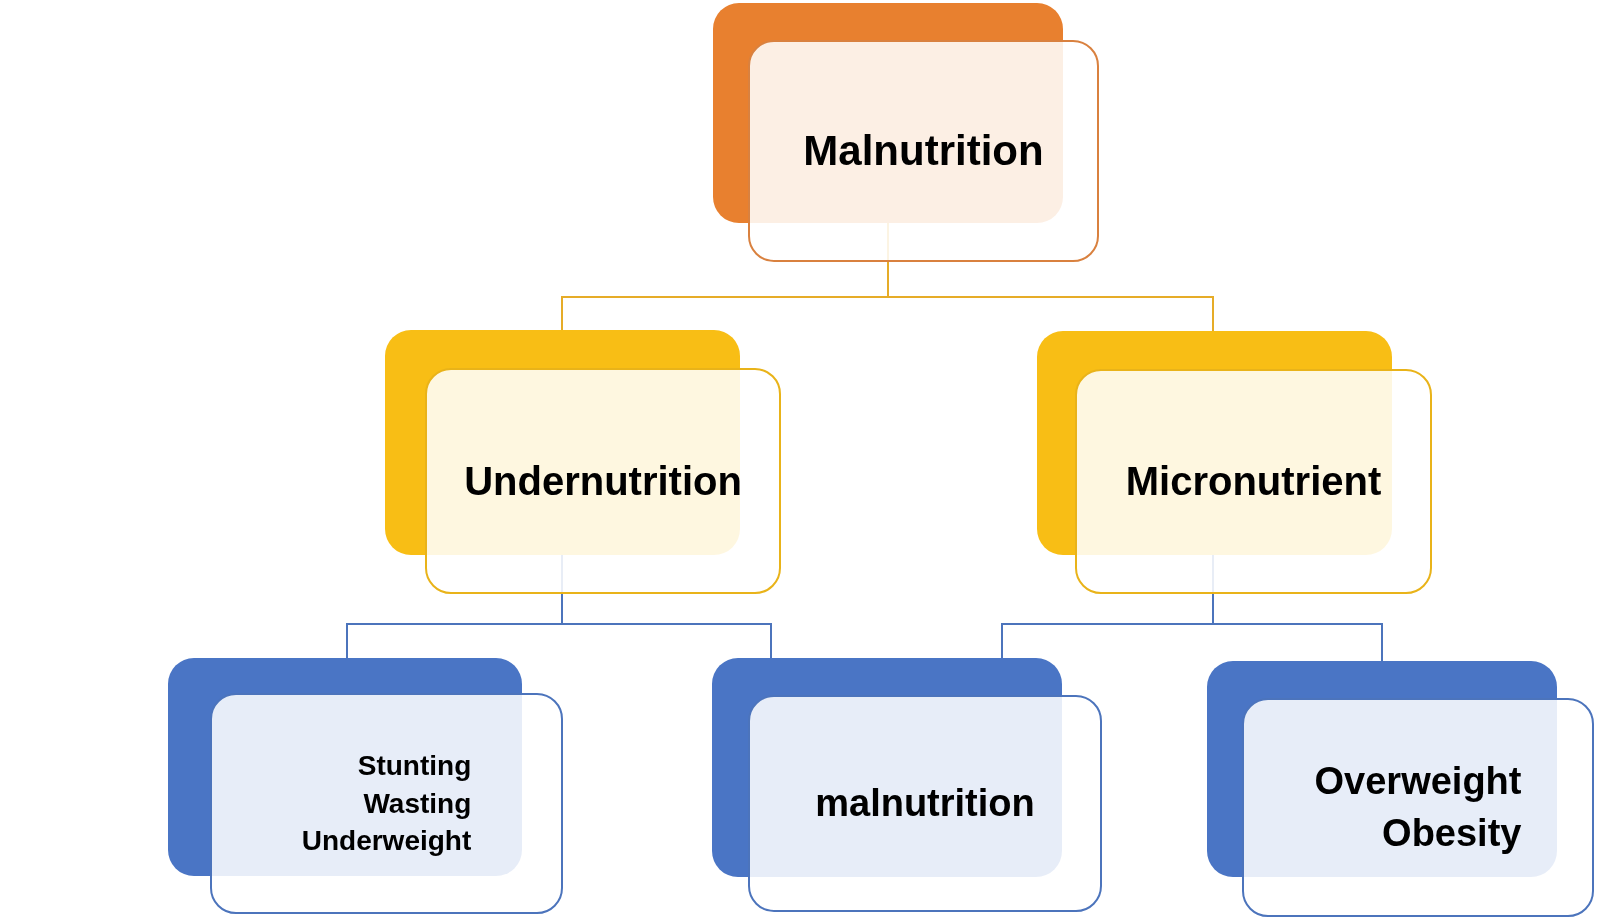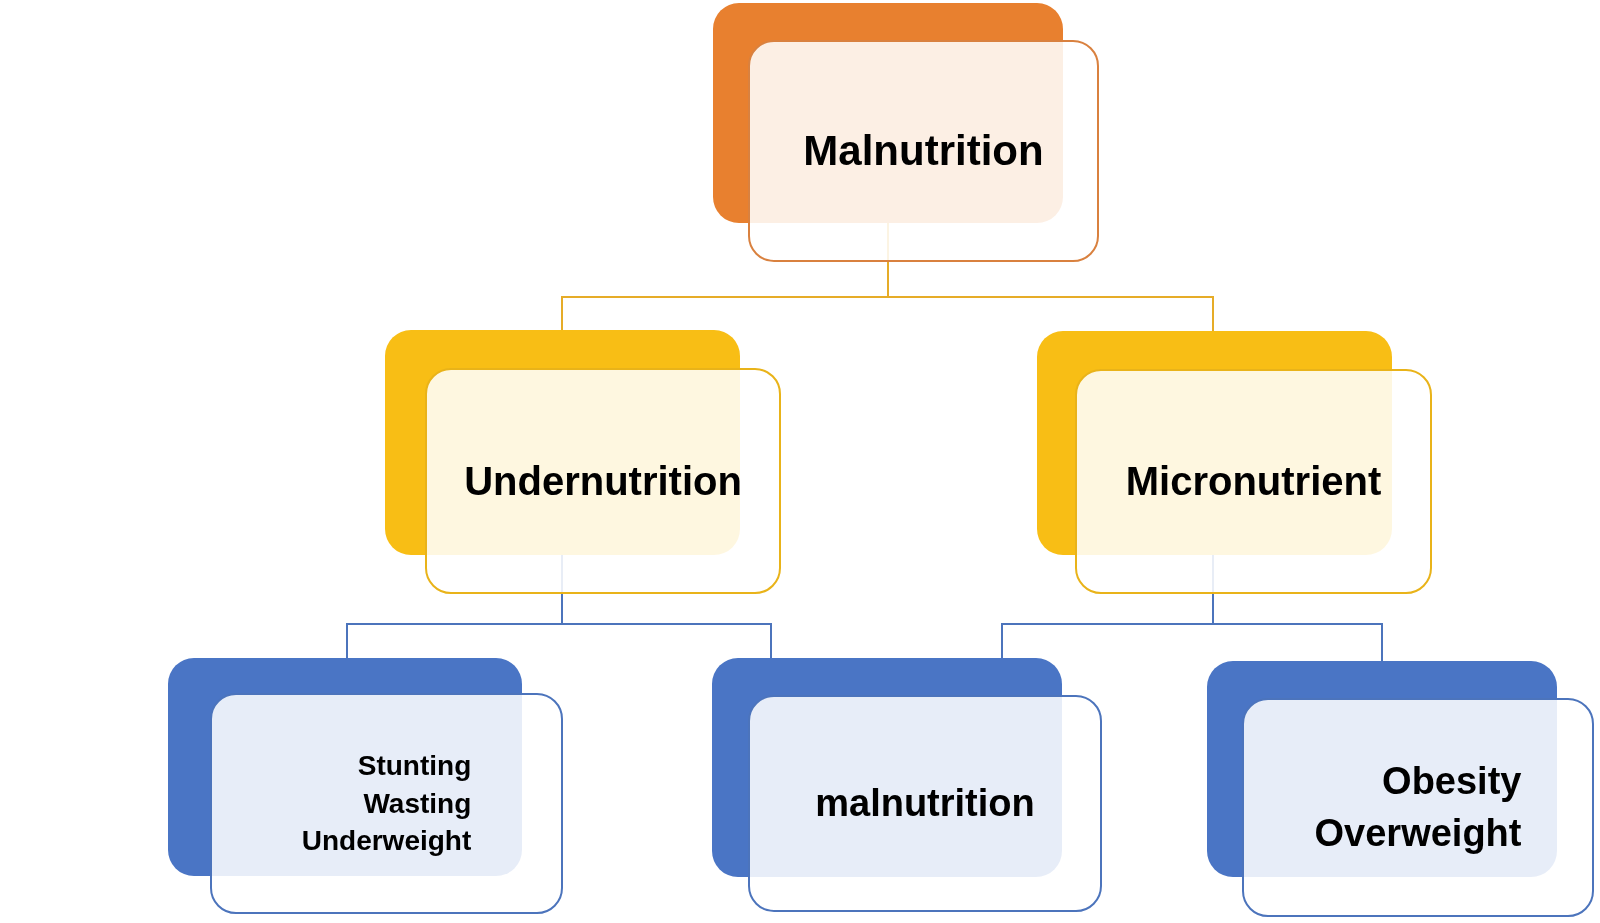--- a/index.html
+++ b/index.html
@@ -99,19 +99,19 @@
       <span>
         <span class="line">malnutrition</span>
       </span>
     </div>
   </div>
 
   <div class="node n-leaf3 c-blue">
     <div class="back"></div>
     <div class="front">
       <span>
+        <span class="line">Overweight</span>
         <span class="line">Obesity</span>
-        <span class="line">Overweight</span>
       </span>
     </div>
   </div>
 
 </div>
 
 </body></html>

